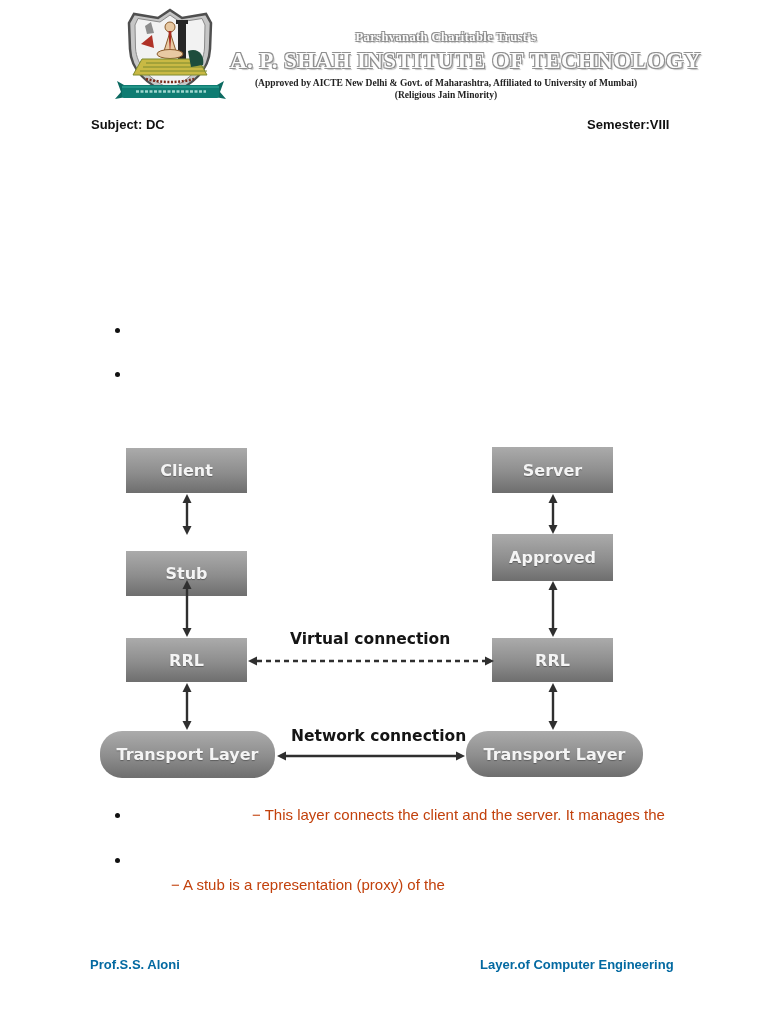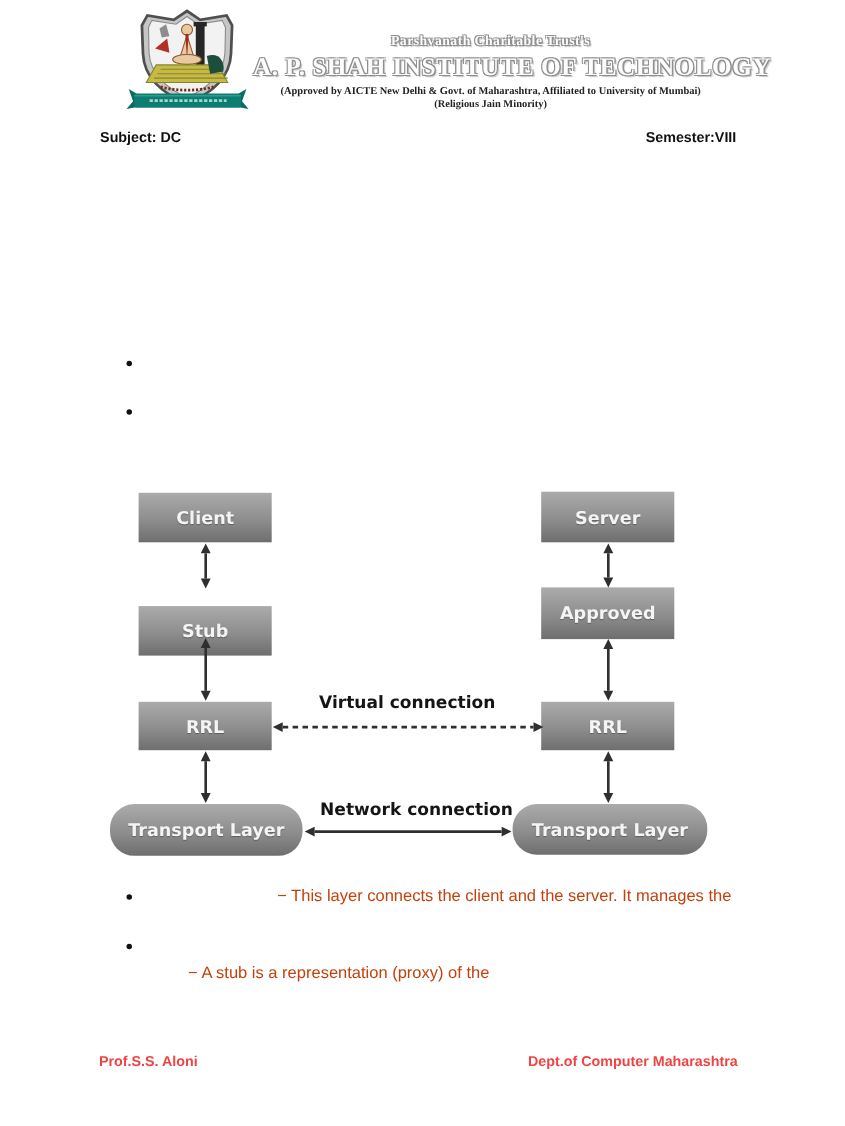--- a/index.html
+++ b/index.html
@@ -28,21 +28,21 @@
         color:#f4f4f4;font-family:"DejaVu Sans",sans-serif;font-weight:bold;font-size:16px;
         text-shadow:0 1px 1px rgba(0,0,0,.3);}
   .rounded{border-radius:22px;}
   .connlabel{position:absolute;font-family:"DejaVu Sans",sans-serif;font-weight:bold;
              font-size:15.5px;color:#151515;text-align:left;white-space:nowrap;}
   .arrows{position:absolute;left:90px;top:440px;width:570px;height:350px;}
   .ln{stroke:var(--arrow,#2f2f2f);stroke-width:2.4;fill:none;}
   .ah{fill:var(--arrow,#2f2f2f);stroke:none;}
 
   
-  .footer-text{position:absolute;font-weight:bold;font-size:13px;color:#ef4444;white-space:nowrap;}
+  .footer-text{position:absolute;font-weight:bold;font-size:13px;color:#0369a1;white-space:nowrap;}
 </style>
 </head>
 <body>
 
 <div class="page">
 
   <svg class="logo" viewBox="0 0 117 100">
     <path d="M58,3 L70,11 L94,7 L99,16 L98,42 C97,63 81,78 58,87 C35,78 19,63 18,42 L17,16 L22,7 L46,11 Z" fill="#c6c6c6" stroke="#4f4f4f" stroke-width="2.5"></path>
     <path d="M58,8 L68,15 L90,11.5 L93,18 L92.5,41 C91.5,59 77.5,73.5 58,81.5 C38.5,73.5 24.5,59 23.5,41 L23,18 L26,11.5 L48,15 Z" fill="#f2f2f2" stroke="#8a8a8a" stroke-width="1"></path>
     <rect x="66" y="16" width="8" height="42" fill="#262626"></rect>
@@ -141,15 +141,15 @@
       </g>
     </svg>
   </div>
 
   <span class="dot" style="left:115px;top:813px;"></span>
   <span class="note-text" style="left:252px;top:806px;">− This layer connects the client and the server. It manages the</span>
   <span class="dot" style="left:115px;top:858px;"></span>
   <span class="note-text" style="left:171px;top:851px;margin-top:25px;">− A stub is a representation (proxy) of the</span>
 
   <div class="footer-text" style="left:90px;top:957px;">Prof.S.S. Aloni</div>
-  <div class="footer-text" style="left:480px;top:957px;">Dept.of Computer Maharashtra</div>
+  <div class="footer-text" style="left:480px;top:957px;">Layer.of Computer Engineering</div>
 
 </div>
 
 </body></html>

